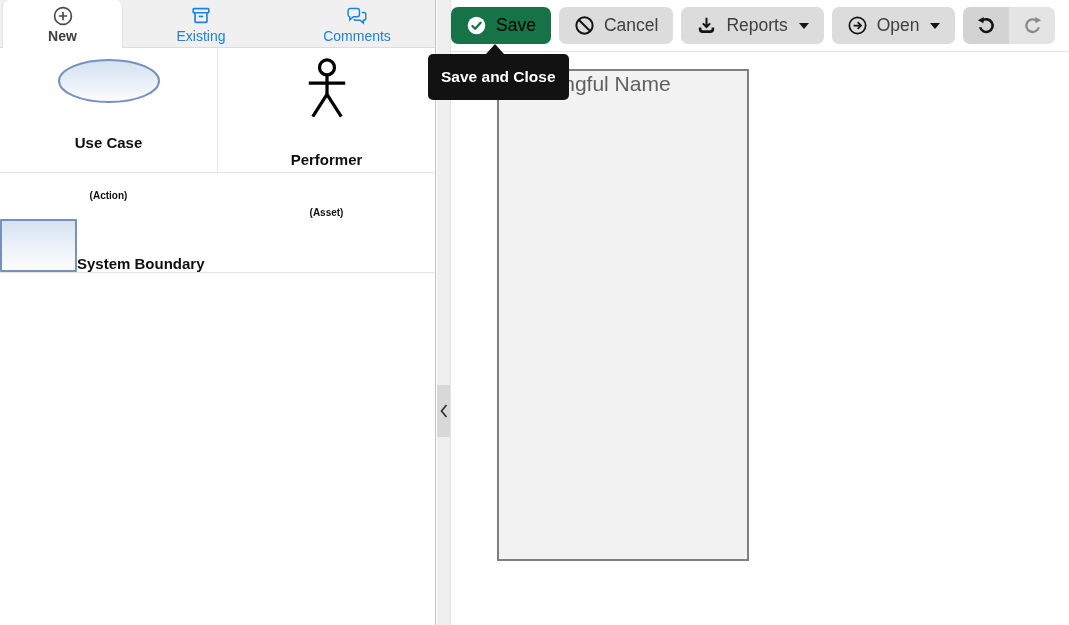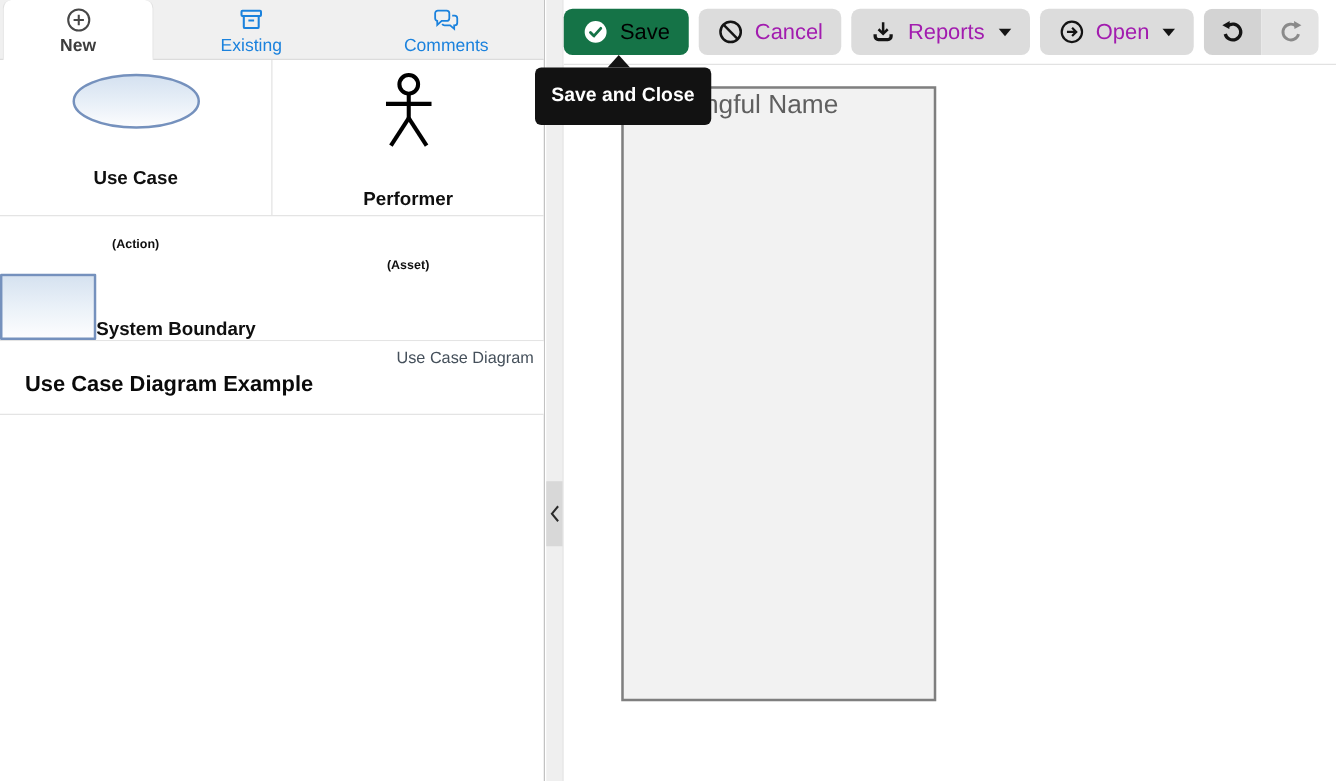--- a/index.html
+++ b/index.html
@@ -43,21 +43,21 @@
   .collapse-handle { position:absolute; left:0; top:385px; width:13px; height:52px;
     background:#d8d8d8; display:flex; align-items:center; justify-content:center; cursor:pointer; }
 
   
   .main { position:absolute; left:451px; top:0; right:0; height:625px; background:#fff; }
   .toolbar { height:52px; display:flex; align-items:center; gap:8px;
     border-bottom:1px solid #e2e2e2; background:#fff; padding-left:0; }
   .btn { height:37px; border:none; border-radius:7px; display:inline-flex; align-items:center;
     gap:9px; padding:0 15px; font-size:17.5px; font-family:inherit; cursor:pointer; white-space:nowrap; }
   .btn-save { background:#157347; color:#000000; }
-  .btn-gray { background:#dcdcdc; color:#a21caf;text-align:right; }
+  .btn-gray { background:#dcdcdc; color:#404040;text-align:right; }
   .btn .b-icon { width:21px; height:21px; flex:0 0 auto; }
   .caret { width:0; height:0; border-left:5.5px solid transparent; border-right:5.5px solid transparent;
     border-top:6.5px solid #141414; margin-left:2px; }
   .undo-group { display:flex; height:37px; border-radius:7px; overflow:hidden; }
   .seg { width:46px; display:flex; align-items:center; justify-content:center; cursor:pointer; }
   .seg-undo { background:#d3d3d3; }
   .seg-redo { background:#e4e4e4; }
   .seg svg { width:23px; height:23px; }
 
   
@@ -135,24 +135,20 @@
         <div class="p-name">Performer</div>
         <div class="p-sub">(Asset)</div>
       </div>
     </div>
 
     <div class="palette-row2">
       <div class="boundary-shape"></div>
       <div class="p-name">System Boundary</div>
     </div>
 
-    <div class="title-section">
-      <div class="diagram-type">Use Case Diagram</div>
-      <div class="diagram-title">Use Case Diagram Example</div>
-    </div>
   </div>
 
   <div class="gutter">
     <div class="collapse-handle">
       <svg width="8" height="14" viewBox="0 0 8 14">
         <path d="M6.5 1 L1.5 7 L6.5 13" stroke="#2a2a2a" stroke-width="1.6" fill="none"></path>
       </svg>
     </div>
   </div>
 

